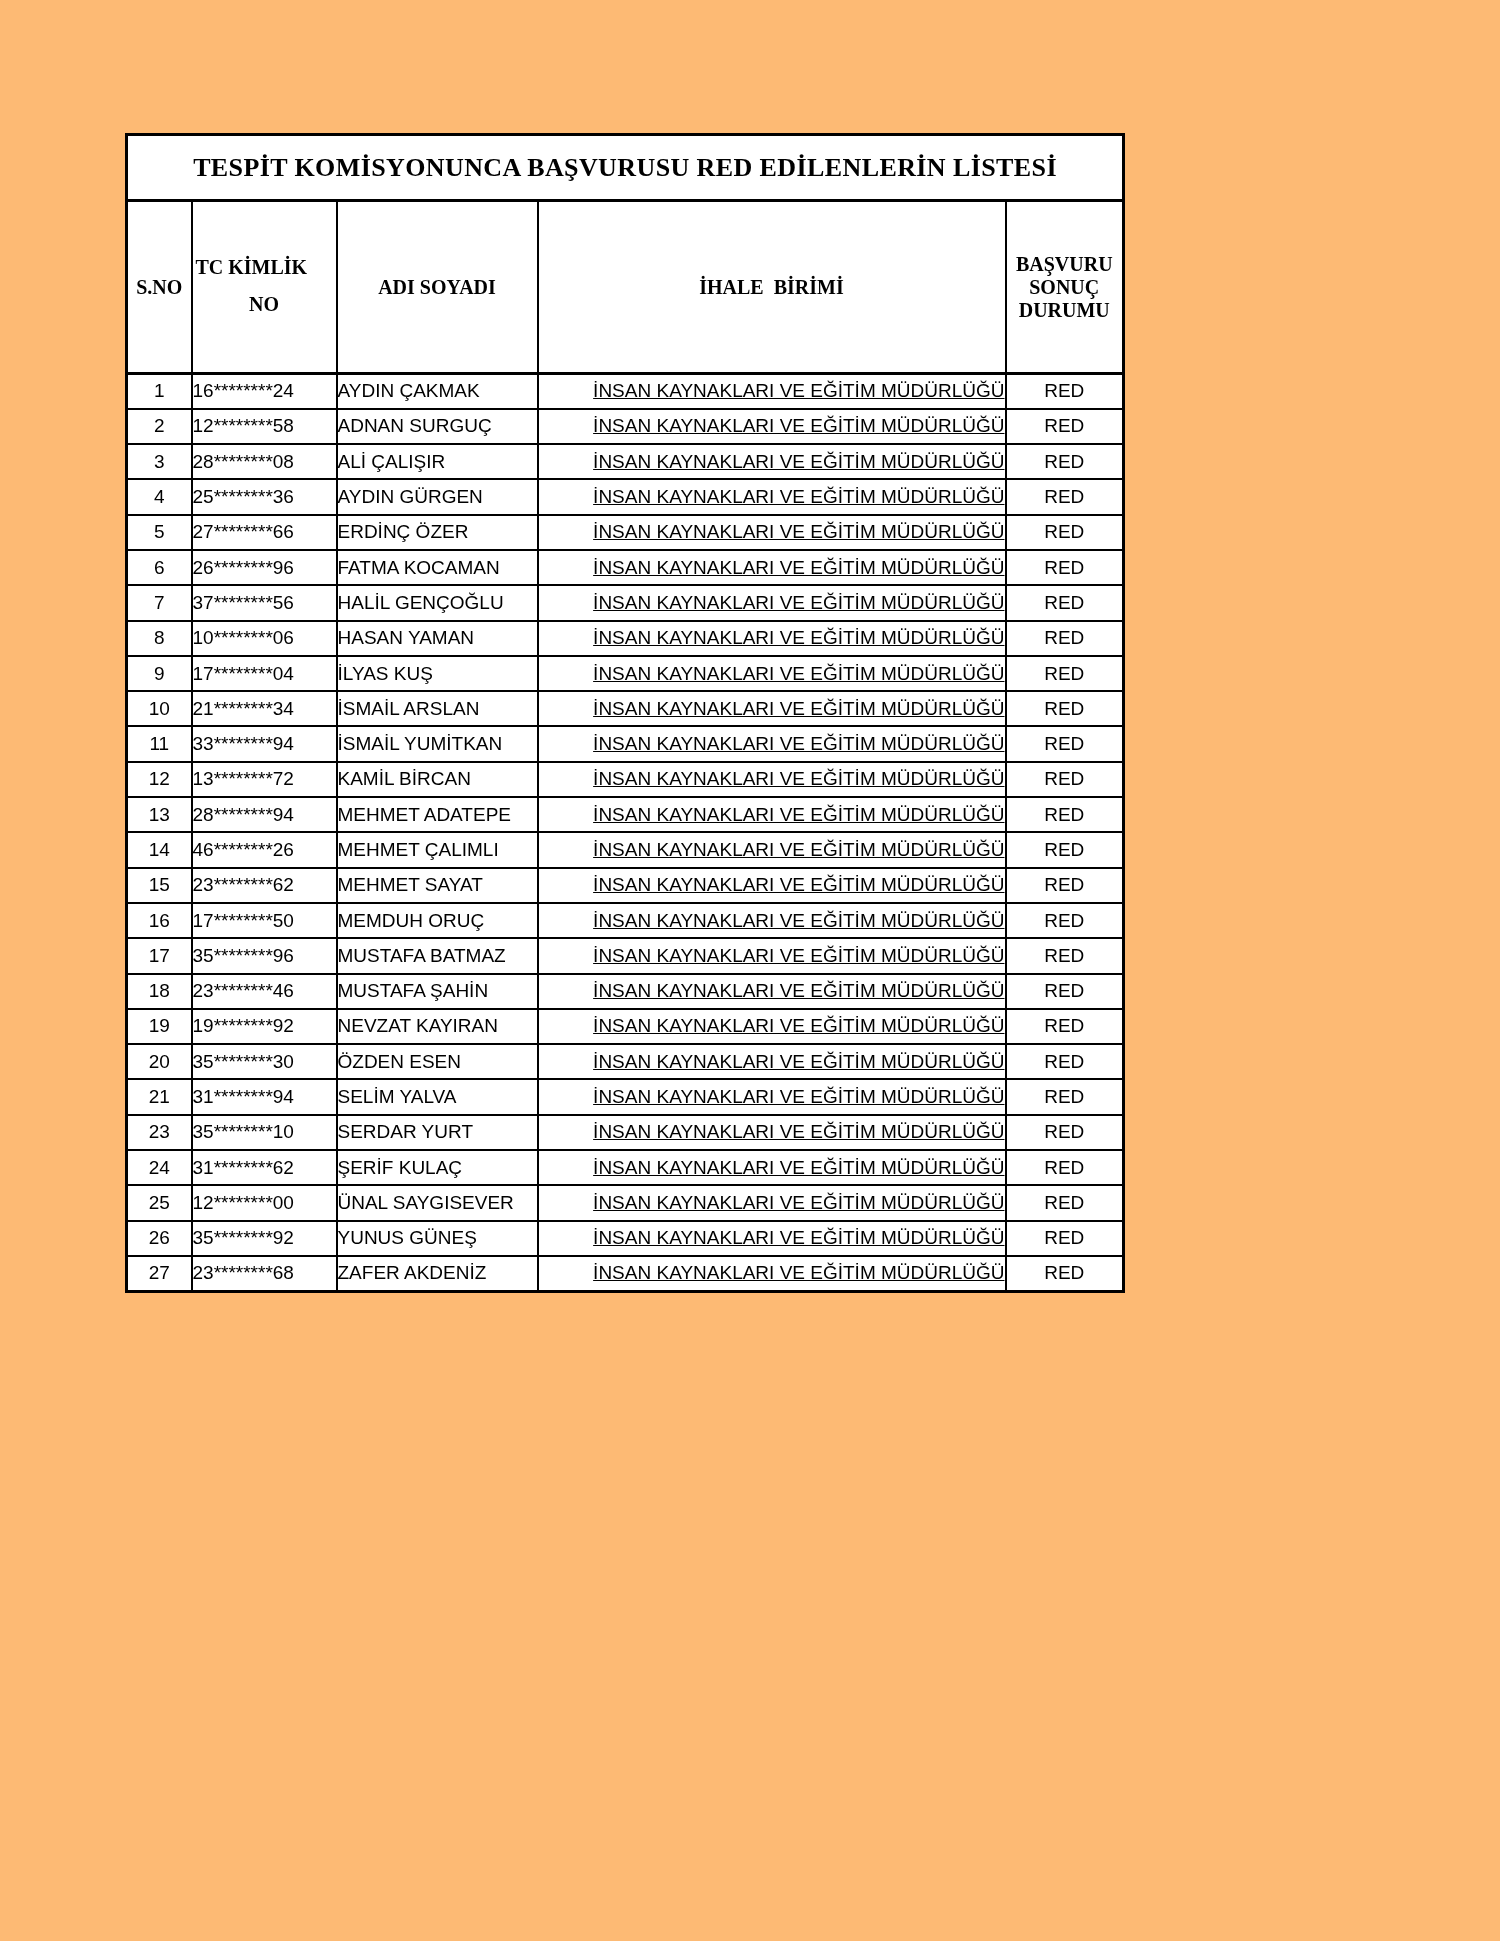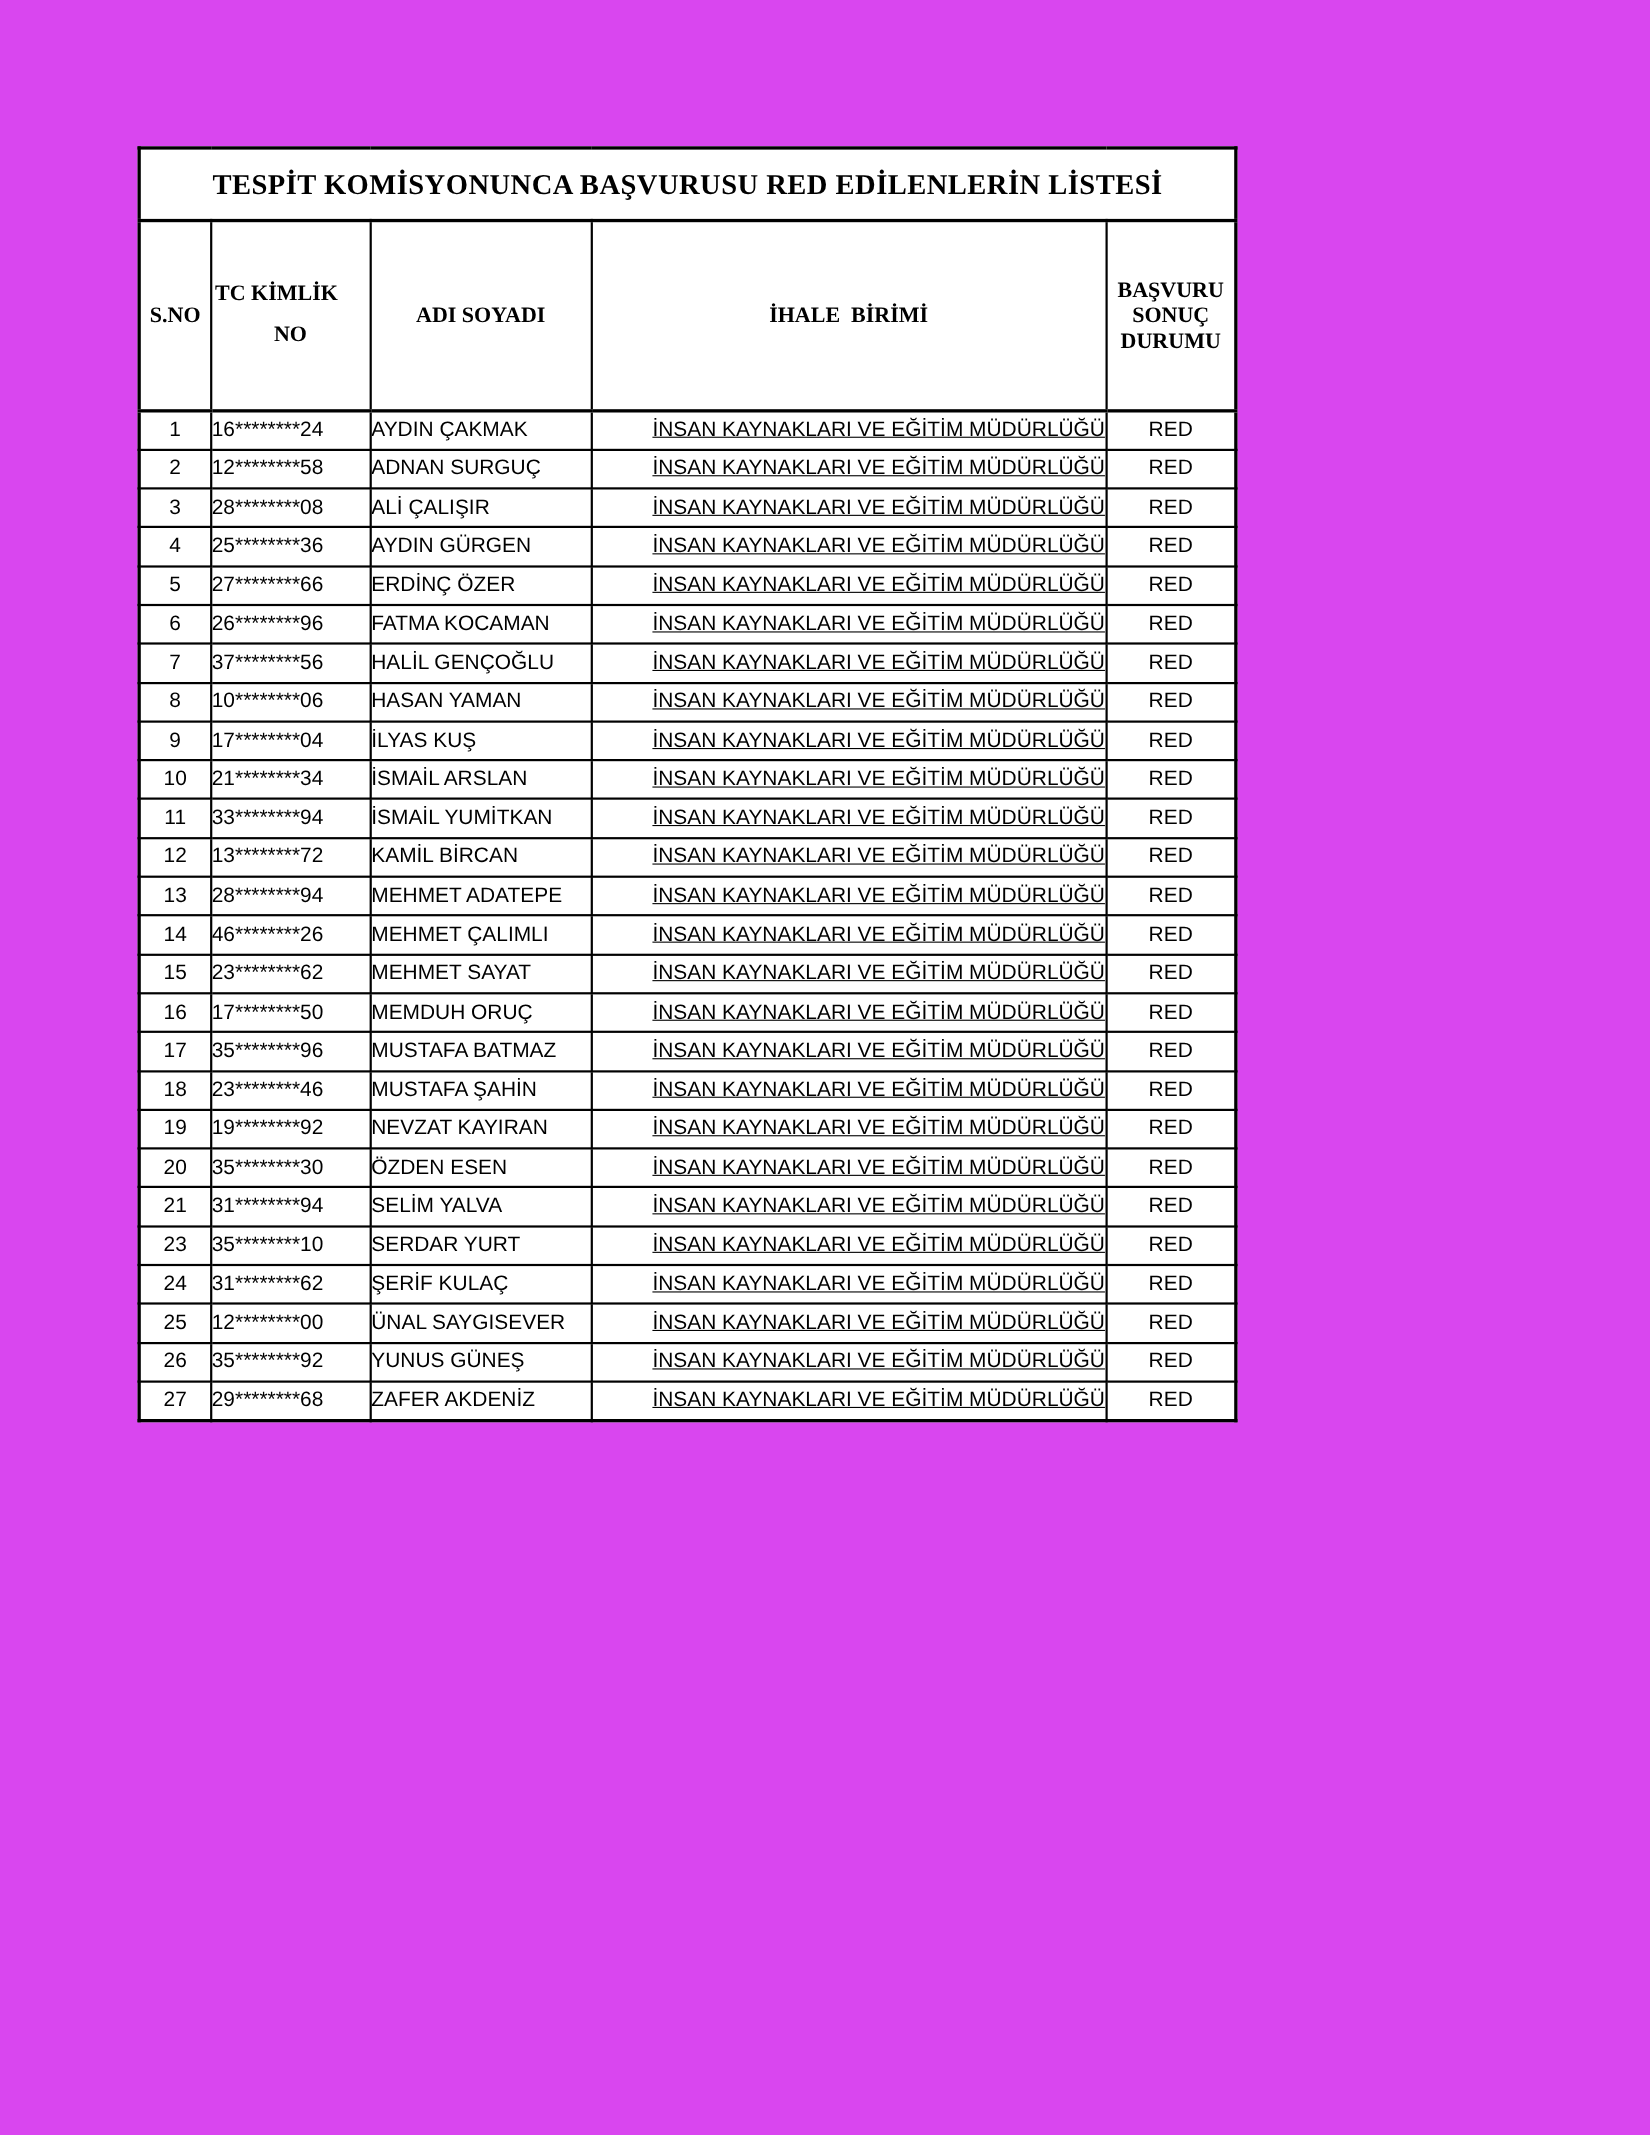--- a/index.html
+++ b/index.html
@@ -4,21 +4,21 @@
 <style>
   html, body {
     margin: 0;
     padding: 0;
     background: #ffffff;
   }
   .page {
     position: relative;
     width: 1500px;
     height: 1941px;
-    background: #d946ef;
+    background: #fdba74;
     overflow: hidden;
   }
   table.doc-table {
     position: absolute;
     left: 125px;
     top: 133px;
     width: 997px;
     border-collapse: collapse;
     table-layout: fixed;
     border: 3px solid #000000;
@@ -310,20 +310,20 @@
   <tr class="data-row">
     <td class="c-sno">26</td>
     <td class="c-tc">35********92</td>
     <td class="c-name">YUNUS GÜNEŞ</td>
     <td class="c-unit">İNSAN KAYNAKLARI VE EĞİTİM MÜDÜRLÜĞÜ</td>
     <td class="c-status">RED</td>
   </tr>
 
   <tr class="data-row">
     <td class="c-sno">27</td>
-    <td class="c-tc">29********68</td>
+    <td class="c-tc">23********68</td>
     <td class="c-name">ZAFER AKDENİZ</td>
     <td class="c-unit">İNSAN KAYNAKLARI VE EĞİTİM MÜDÜRLÜĞÜ</td>
     <td class="c-status">RED</td>
   </tr>
 </tbody>
   </table>
 </div>
 
 </body></html>

